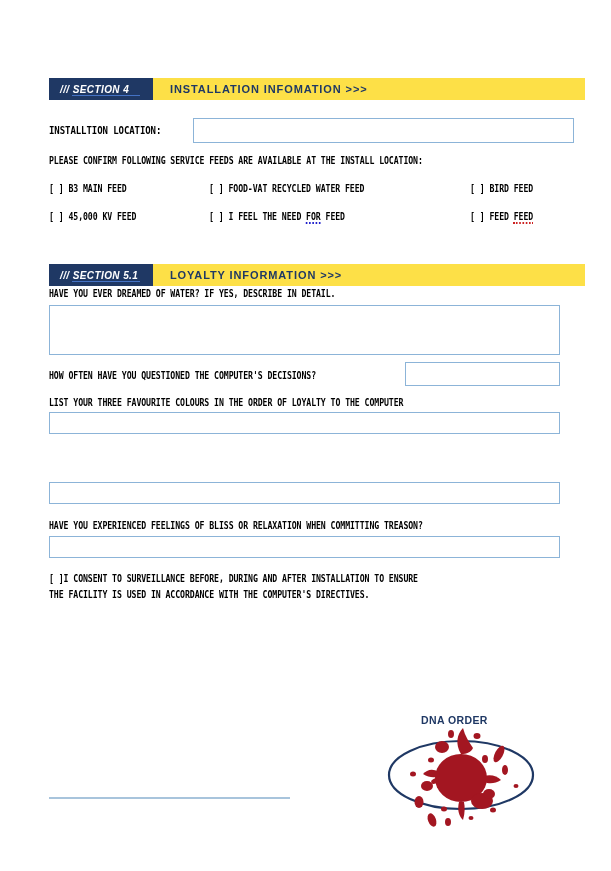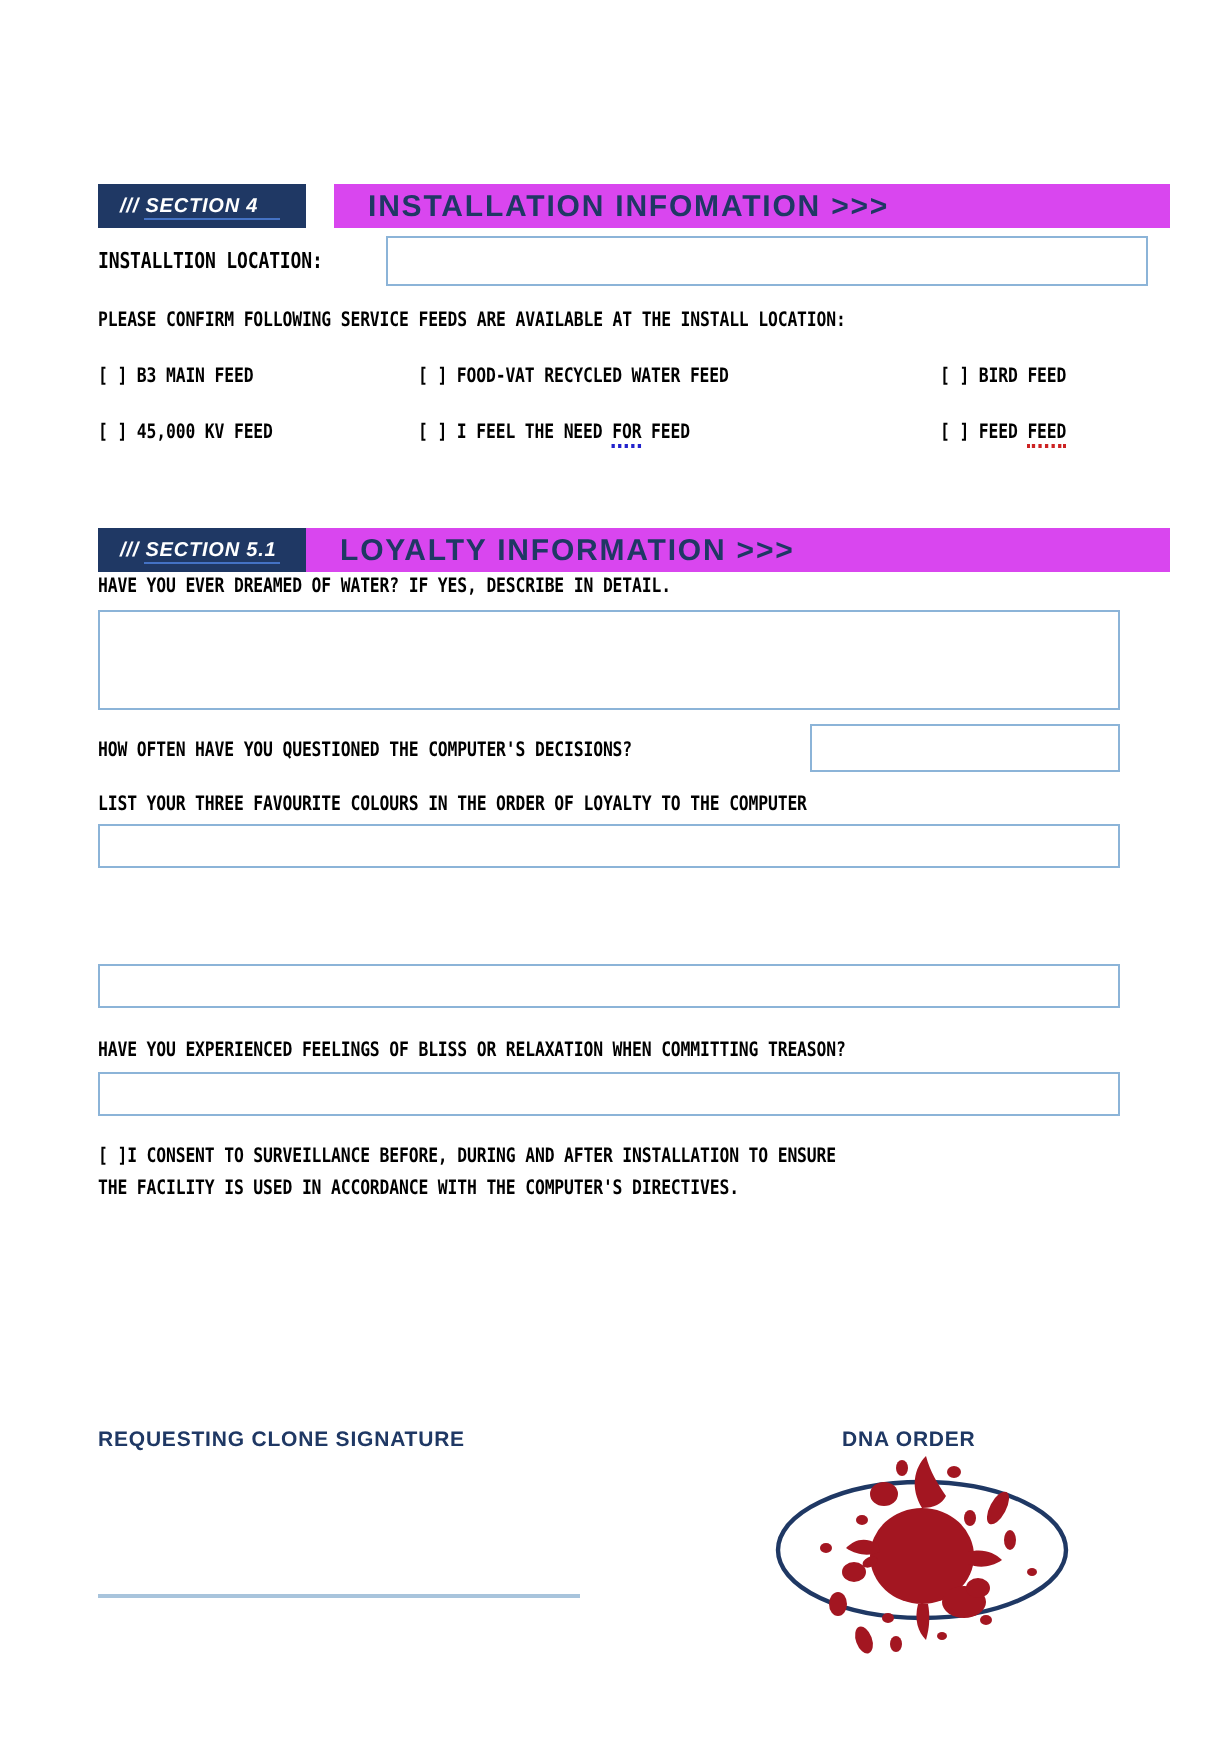--- a/index.html
+++ b/index.html
@@ -50,24 +50,24 @@
   .section-tab .tab-underline {
     position: absolute;
     left: 23px;
     bottom: 4px;
     width: 68px;
     height: 1px;
     background: #4472C4;
   }
   .section-title {
     flex: 1;
-    background: #d946ef;
+    background: #fde047;
     color: #1F3864;
     font-weight: bold;
-    font-size: 15px;
+    font-size: 11px;
     letter-spacing: 0.9px;
     display: flex;
     align-items: center;
     padding-left: 17px;
     box-sizing: border-box;
     white-space: nowrap;
   }
 
   
   .stencil {
@@ -132,21 +132,21 @@
     background: #A8C4DC;
   }
 
   .dna-wrap { position: absolute; }
 </style>
 </head>
 <body>
 
 <div class="page">
 
-  <div class="section-bar" style="top:92px;gap:14px;">
+  <div class="section-bar" style="top:78px;">
     <div class="section-tab">
       <span>/// SECTION  4</span>
       <span class="tab-underline"></span>
     </div>
     <div class="section-title">INSTALLATION  INFOMATION  &gt;&gt;&gt;</div>
   </div>
 
   <div class="stencil abs" style="left:49px; top:123px; font-size:11px;">INSTALLTION LOCATION:</div>
   <div class="field" style="left:193px; top:118px; width:381px; height:25px;"></div>
 
@@ -200,21 +200,20 @@
   <div class="stencil abs" style="left:49px; top:518px;">HAVE YOU EXPERIENCED FEELINGS OF BLISS OR RELAXATION WHEN COMMITTING TREASON?</div>
   <div class="field" style="left:49px; top:536px; width:511px; height:22px;"></div>
 
   <div class="stencil-wrap abs" style="left:49px; top:571px;">
     <span><span>[   ]</span><span>I CONSENT TO SURVEILLANCE BEFORE, DURING AND AFTER INSTALLATION TO ENSURE</span></span>
     <span>THE FACILITY IS USED IN ACCORDANCE WITH THE COMPUTER'S DIRECTIVES.</span>
   </div>
 
 
 
-  <div class="bold-label" style="left:49px; top:714px;">REQUESTING CLONE SIGNATURE</div>
   <div class="sig-line" style="left:49px; top:797px; width:241px;"></div>
 
   <div class="bold-label" style="left:421px; top:714px;">DNA ORDER</div>
 
   <div class="dna-wrap" style="left:385px; top:726px;">
     <svg width="152" height="104" viewBox="0 0 152 104">
       <ellipse cx="76" cy="49" rx="72" ry="34" fill="none" stroke="#1F3864" stroke-width="2.2"></ellipse>
       <g fill="#A31621">
         <ellipse cx="76" cy="52" rx="26" ry="24"></ellipse>
         <path d="M76,28 C70,18 72,8 78,2 C80,10 84,16 88,22 C86,26 82,28 76,28 Z"></path>

